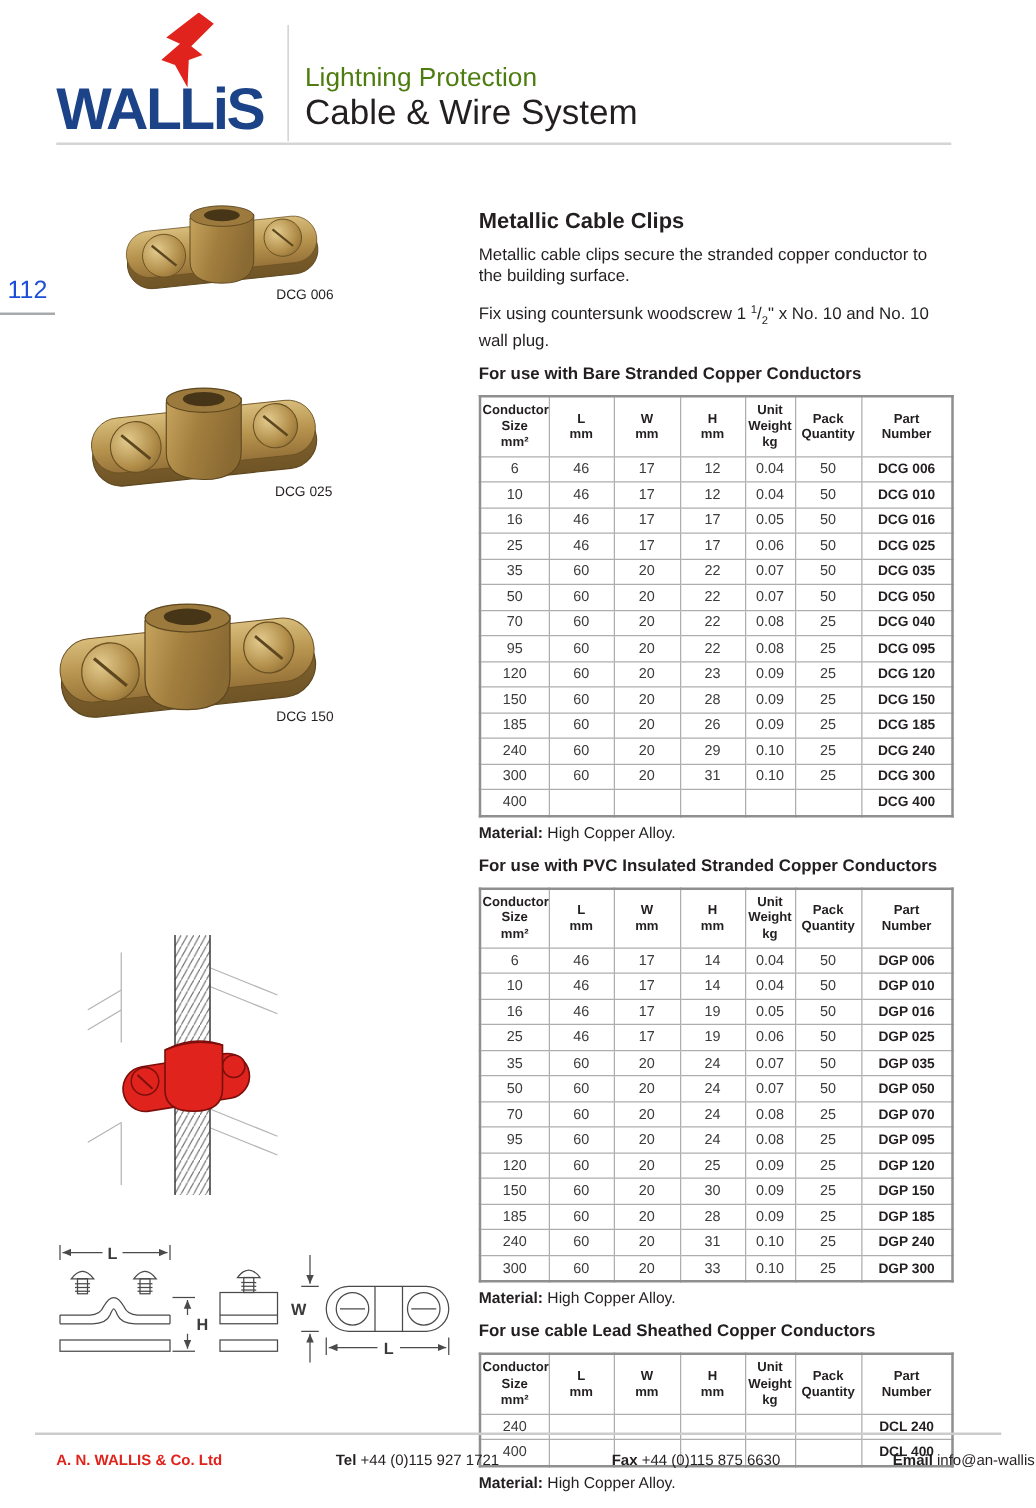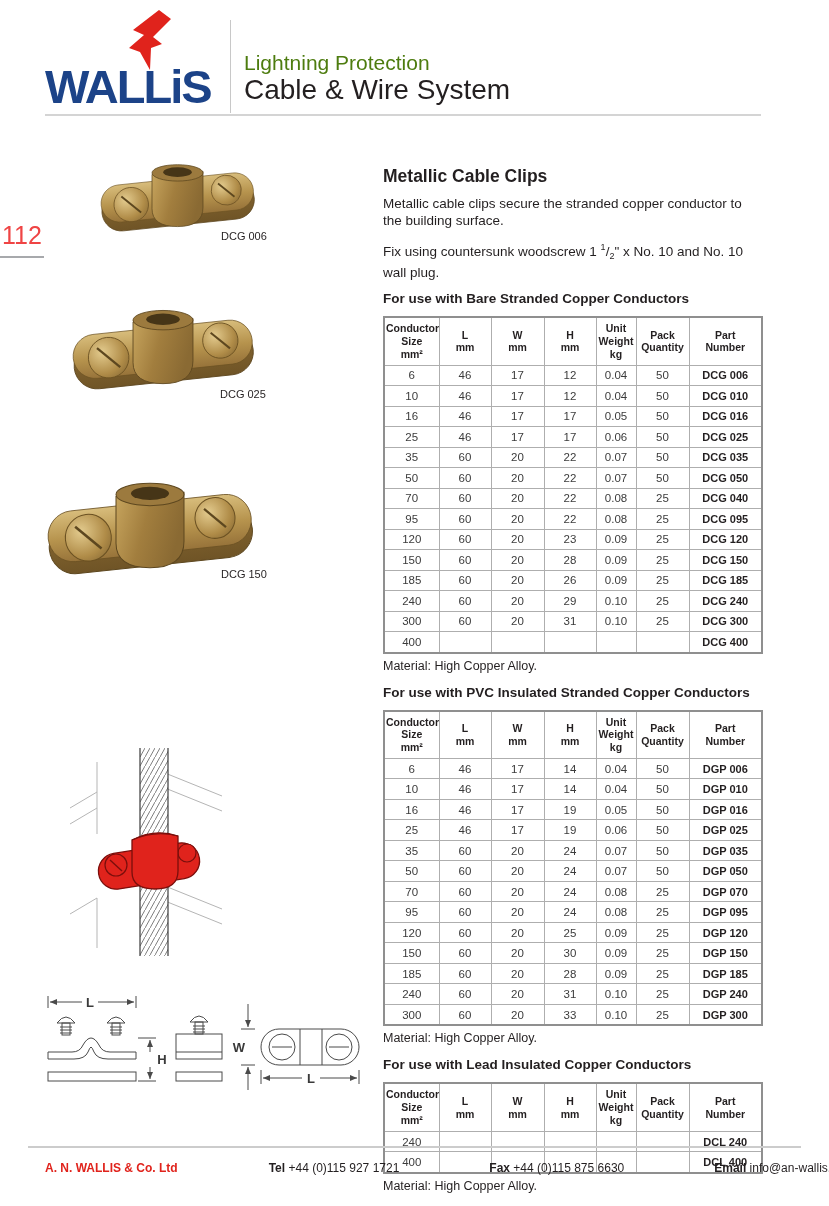--- a/index.html
+++ b/index.html
@@ -13,21 +13,21 @@
   .logo-text { position:absolute; left:0; bottom:2px; font-size:47px; font-weight:bold; color:#1c4388; letter-spacing:-2px; }
   .bolt { position:absolute; left:80px; top:2px; width:48px; height:60px; }
   .header-vline { position:absolute; left:230px; top:20px; width:1px; height:93px; background:#c8c8c8; }
   .taglines { position:absolute; left:244px; top:49px; }
   .tag1 { font-size:21px; line-height:27px; color:#4d7c0f; }
   .tag2 { font-size:28px; line-height:28px; color:#231f20; }
   .header-rule { position:absolute; left:45px; top:114px; width:716px; height:2px; background:#d4d4d4; }
 
   
   .page-num { position:absolute; left:0; top:221px; width:44px; text-align:center;
-              font-size:25px; color:#ef4444; padding-bottom:6px; border-bottom:2px solid #a7a9ac; }
+              font-size:20px; color:#1d4ed8; padding-bottom:6px; border-bottom:2px solid #a7a9ac; }
   .photo { position:absolute; }
   .photo1 { left:95px; top:155px; width:165px; height:82px; }
   .photo2 { left:66px; top:299px; width:194px; height:97px; }
   .photo3 { left:40px; top:470px; width:220px; height:112px; }
   .prod-label { position:absolute; font-size:11px; color:#231f20; }
   .lbl1 { left:221px; top:230px; }
   .lbl2 { left:220px; top:388px; }
   .lbl3 { left:221px; top:568px; }
   .illus { position:absolute; left:70px; top:748px; width:158px; height:208px; }
   .dims  { position:absolute; left:36px; top:992px; width:338px; height:104px; }
@@ -41,21 +41,21 @@
   .fix sup { font-size:9px; vertical-align:super; }
   .fix sub { font-size:9px; vertical-align:sub; }
   .section-heading { font-size:13.5px; font-weight:bold; margin:0 0 10px 0; }
   table { border-collapse:collapse; width:378px; table-layout:fixed; border:2px solid #8f8f8f; margin:0 0 5px 0; }
   th, td { border:1px solid #aeaeae; text-align:center; vertical-align:middle; }
   th { font-size:10.5px; font-weight:bold; line-height:1.22; white-space:pre-line; padding:4px 1px; }
   td { font-size:11.5px; padding:2px 1px; height:15.5px; color:#3b3b3b; }
   td.part { font-weight:bold; font-size:11px; color:#231f20; }
   .c-size{width:55px}.c-l{width:52px}.c-w{width:53px}.c-h{width:52px}.c-wt{width:40px}.c-pack{width:53px}.c-part{width:73px}
   .material { font-size:12.5px; margin:2px 0 12px 0; }
-  .material b { font-weight:normal; }
+  .material b { font-weight:bold; }
 
   
   .footer-rule { position:absolute; left:28px; top:1146px; width:773px; height:2px; background:#cccccc; }
   .footer { position:absolute; left:45px; top:1152px; width:760px; height:32px; display:flex; align-items:center; font-size:12px;gap:33px; }
   .footer .company { color:#e0231c; font-weight:bold; padding-right:13px; white-space:nowrap; }
   .footer .vdiv { width:1px; height:26px; background:#bbbbbb; }
   .footer .item { padding:0 12px; white-space:nowrap; }
   .footer .item b { font-weight:bold; }
   .hiddendefs { position:absolute; width:0; height:0; overflow:hidden; }
 </style>
@@ -551,21 +551,21 @@
               <td>0.10</td>
               <td>25</td>
               <td class="part">DGP 300</td>
             </tr>
           </tbody>
         </table>
       <p class="material"><b>Material:</b> <span>High Copper Alloy.</span></p>
     </section>
 
     <section>
-      <h2 class="section-heading">For use with Lead Insulated Copper Conductors</h2>
+      <h2 class="section-heading">For use cable Lead Sheathed Copper Conductors</h2>
       <table>
         <colgroup>
             <col class="c-size">
             <col class="c-l">
             <col class="c-w">
             <col class="c-h">
             <col class="c-wt">
             <col class="c-pack">
             <col class="c-part">
           </colgroup>

